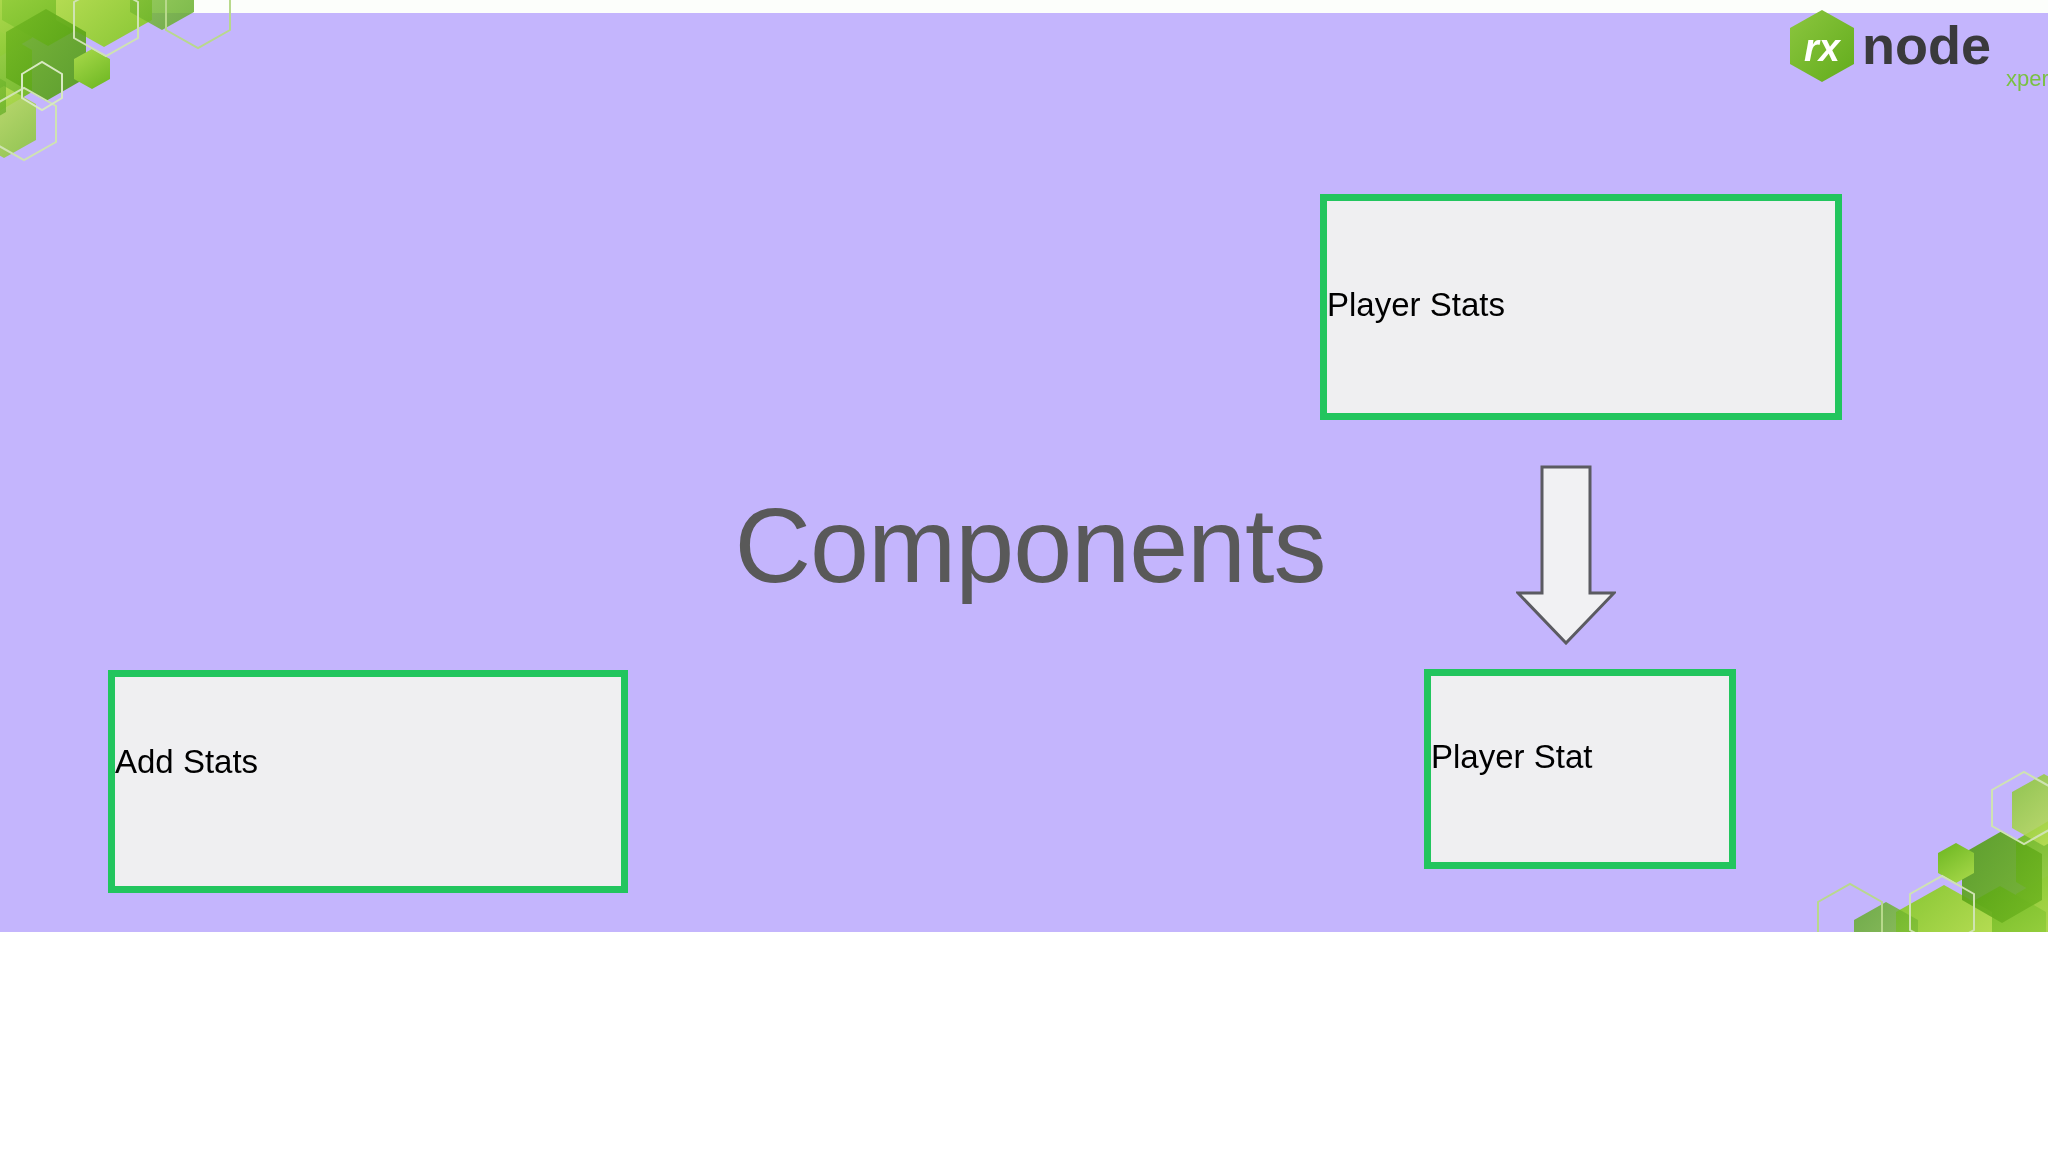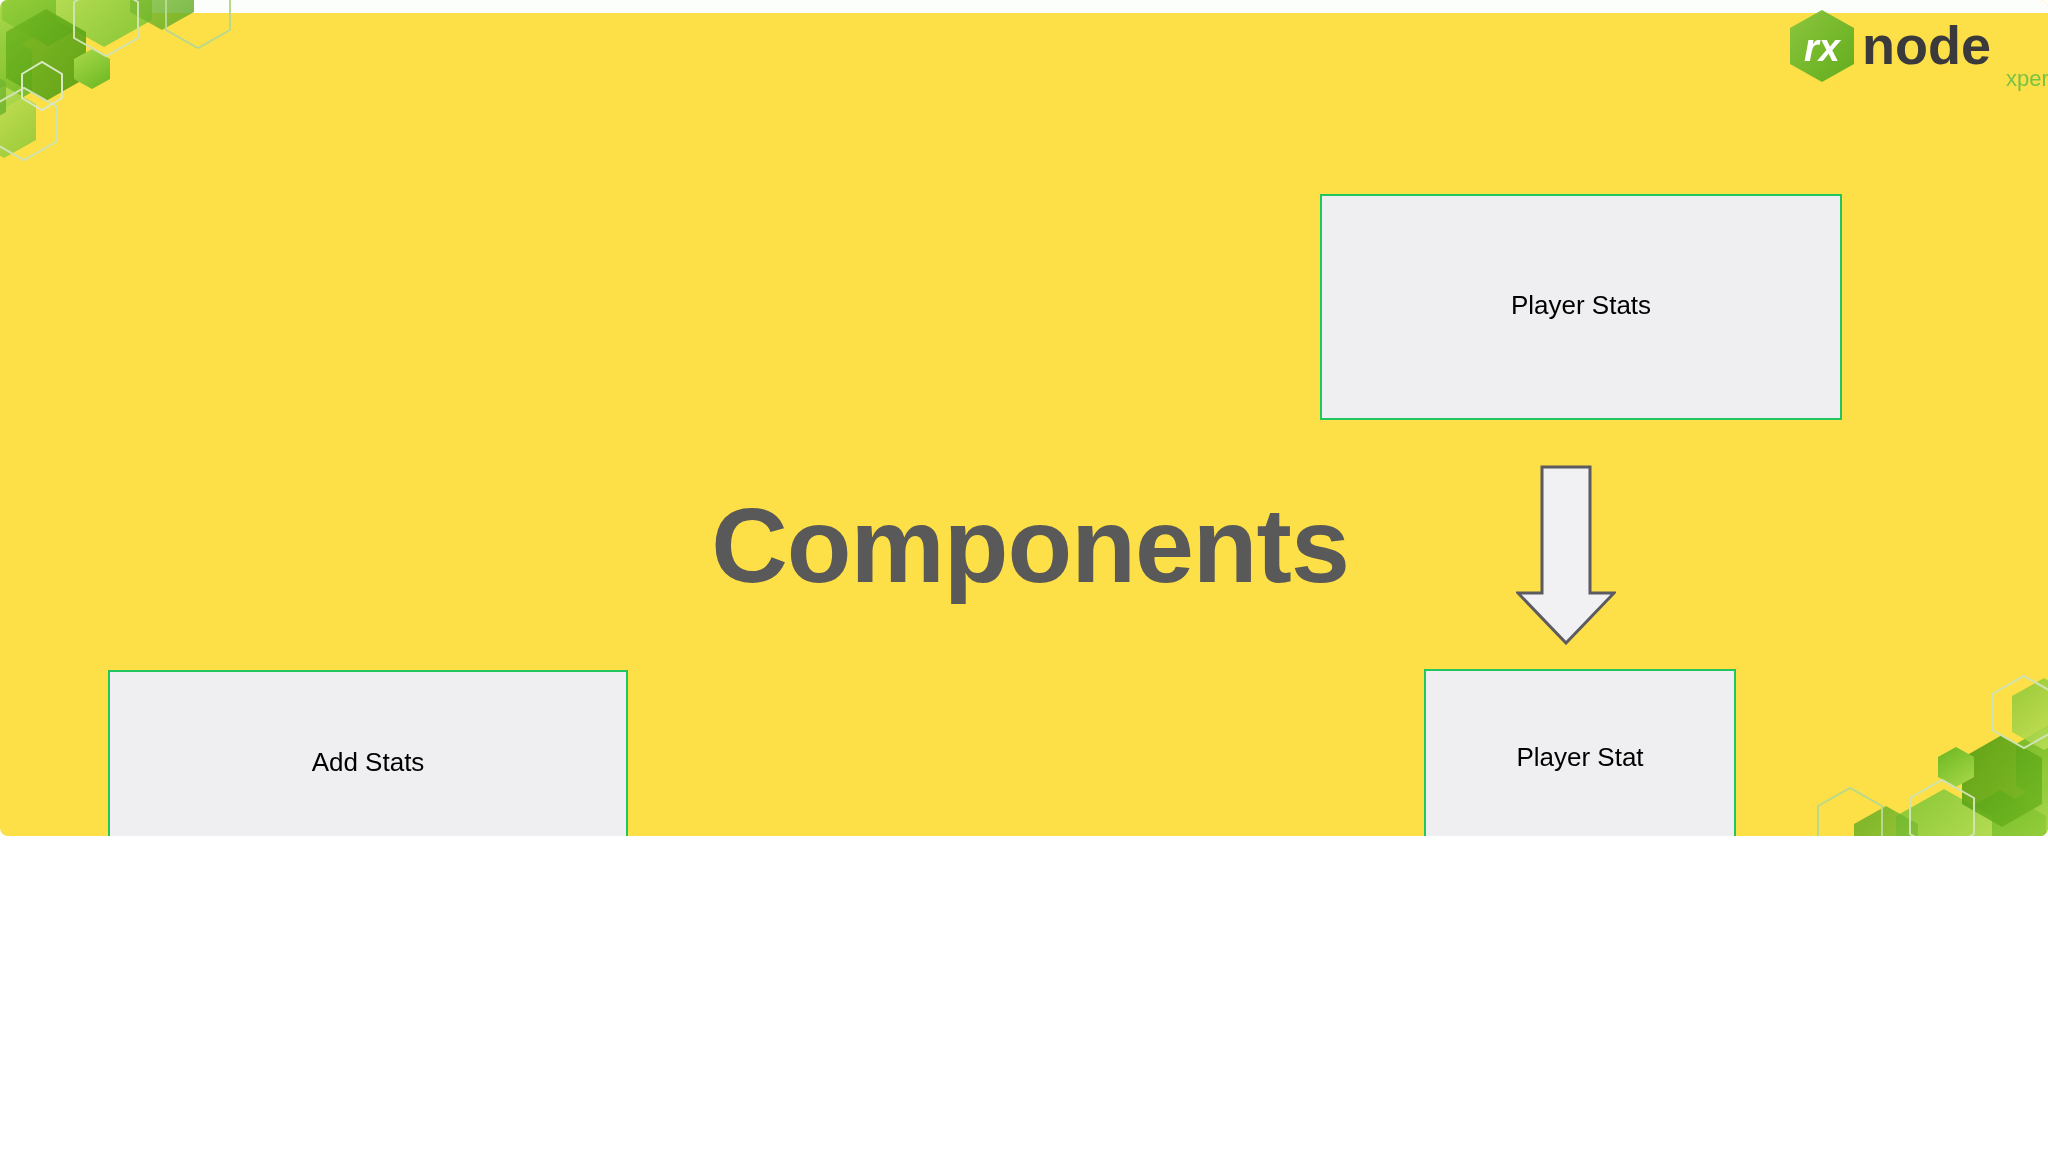--- a/index.html
+++ b/index.html
@@ -3,25 +3,24 @@
 <meta charset="utf-8">
 <style>
   html, body {
     margin: 0;
     padding: 0;
     background: #ffffff;
   }
   #slide {
     position: relative;
     width: 2048px;
-    height: 836px;
-    background: #fde047;
+    height: 932px;
+    background: #c4b5fd;
     overflow: hidden;
     font-family: "Liberation Sans", sans-serif;
-    border-radius: 8px;
   }
 
   
   .top-tint {
     position: absolute;
     left: 0; top: 0;
     width: 2048px; height: 13px;
     background: #fcfefb;
   }
 
@@ -43,38 +42,37 @@
   }
 
   
   .title {
     position: absolute;
     left: 700px;
     top: 492px;
     width: 660px;
     text-align: center;
     font-size: 106px;
-    font-weight: 700;
+    font-weight: 400;
     line-height: 1.0;
     color: #595959;
     letter-spacing: -1px;
     white-space: nowrap;
   }
 
   
   .box {
     position: absolute;
     background: #efeff1;
-    border: 2px solid #22c55e;
+    border: 7px solid #22c55e;
     box-sizing: border-box;
     display: flex;
     align-items: center;
-    justify-content: center;
     color: #000000;
-    font-size: 26px;
+    font-size: 33px;
     font-weight: 400;
     line-height: 1.1;
   }
   .box-player-stats {
     left: 1320px; top: 194px;
     width: 522px; height: 226px;
   }
   .box-player-stats .box-label { transform: translateY(-2px); }
 
   .box-add-form {

